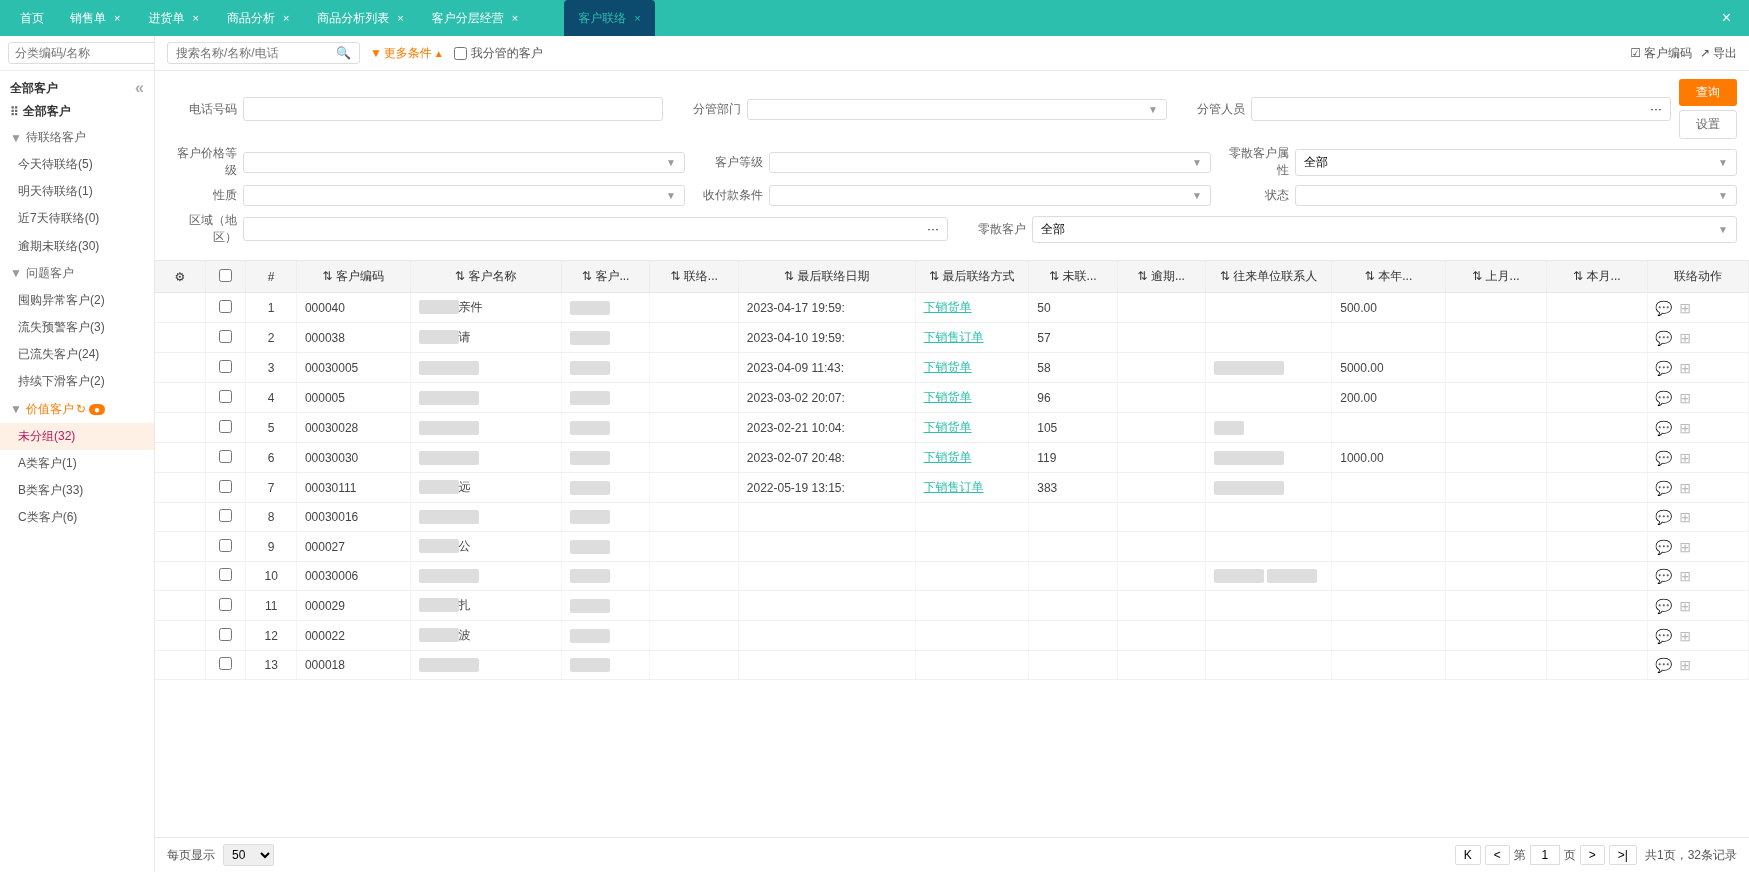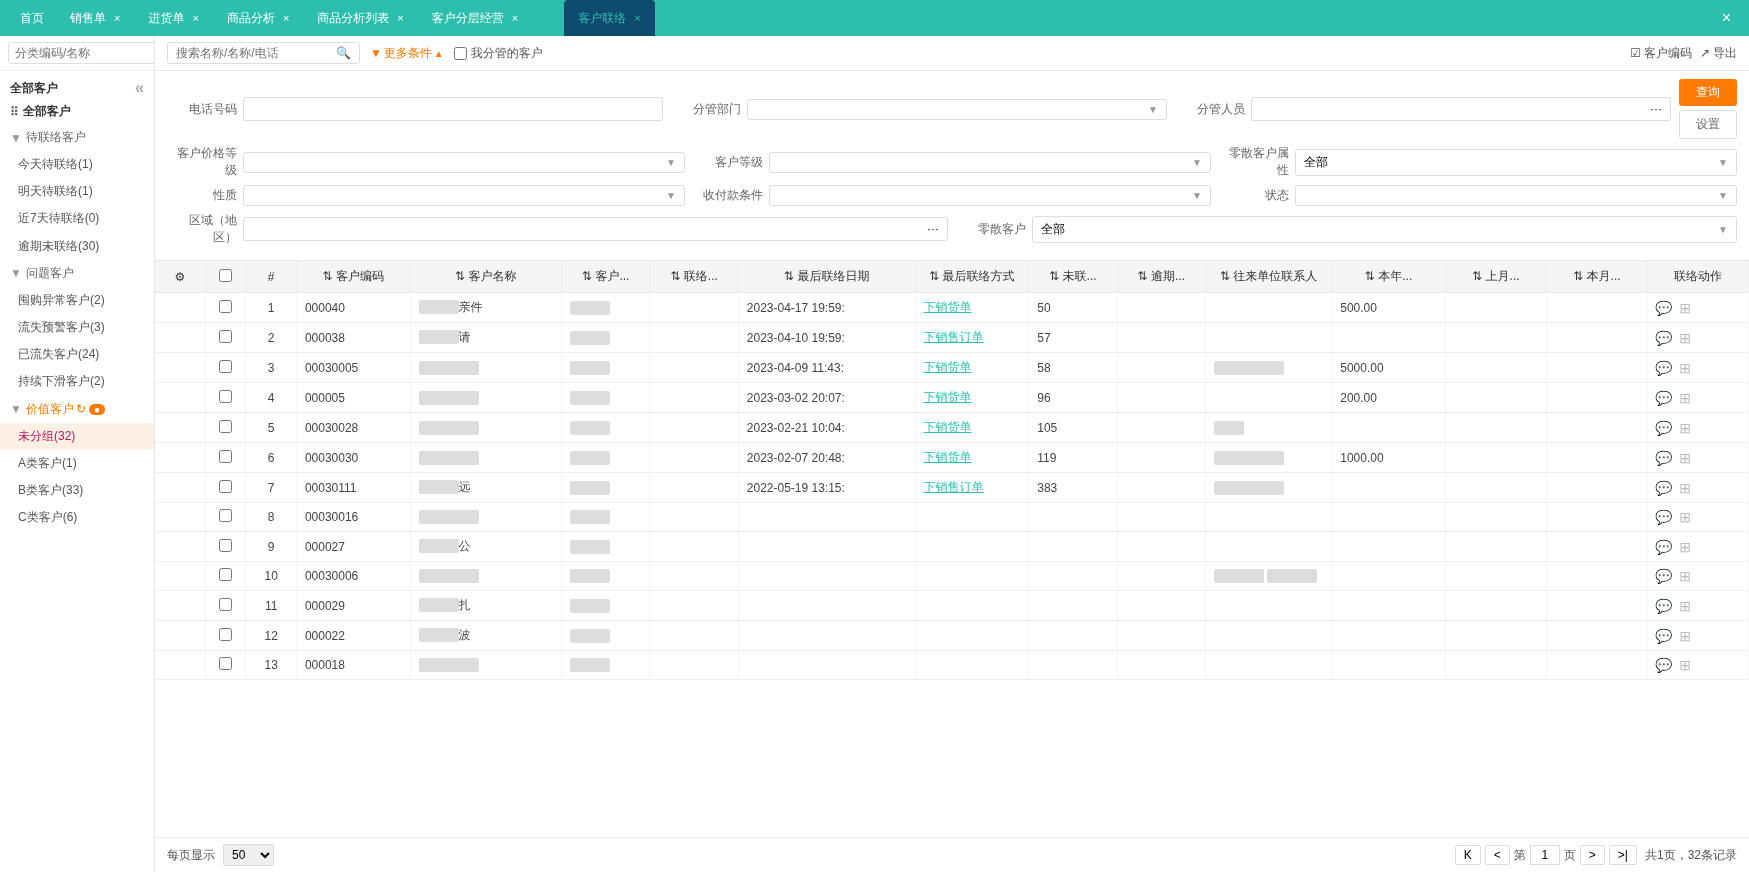--- a/index.html
+++ b/index.html
@@ -218,21 +218,21 @@
       <div style="padding:2px 10px 4px 10px;font-weight:bold;font-size:13px;color:#333;display:flex;align-items:center;gap:4px;">
         <span style="color:#666;">⠿</span>
         <span>全部客户</span>
       </div>
 
       <div class="sidebar-group-header">
         <span class="triangle">▼</span>
         <span>待联络客户</span>
       </div>
       <div class="sidebar-item">
-        <span>今天待联络(1)</span>
+        <span>今天待联络(5)</span>
       </div>
       <div class="sidebar-item">
         <span>明天待联络(1)</span>
       </div>
       <div class="sidebar-item">
         <span>近7天待联络(0)</span>
       </div>
       <div class="sidebar-item">
         <span>逾期未联络(30)</span>
       </div>

